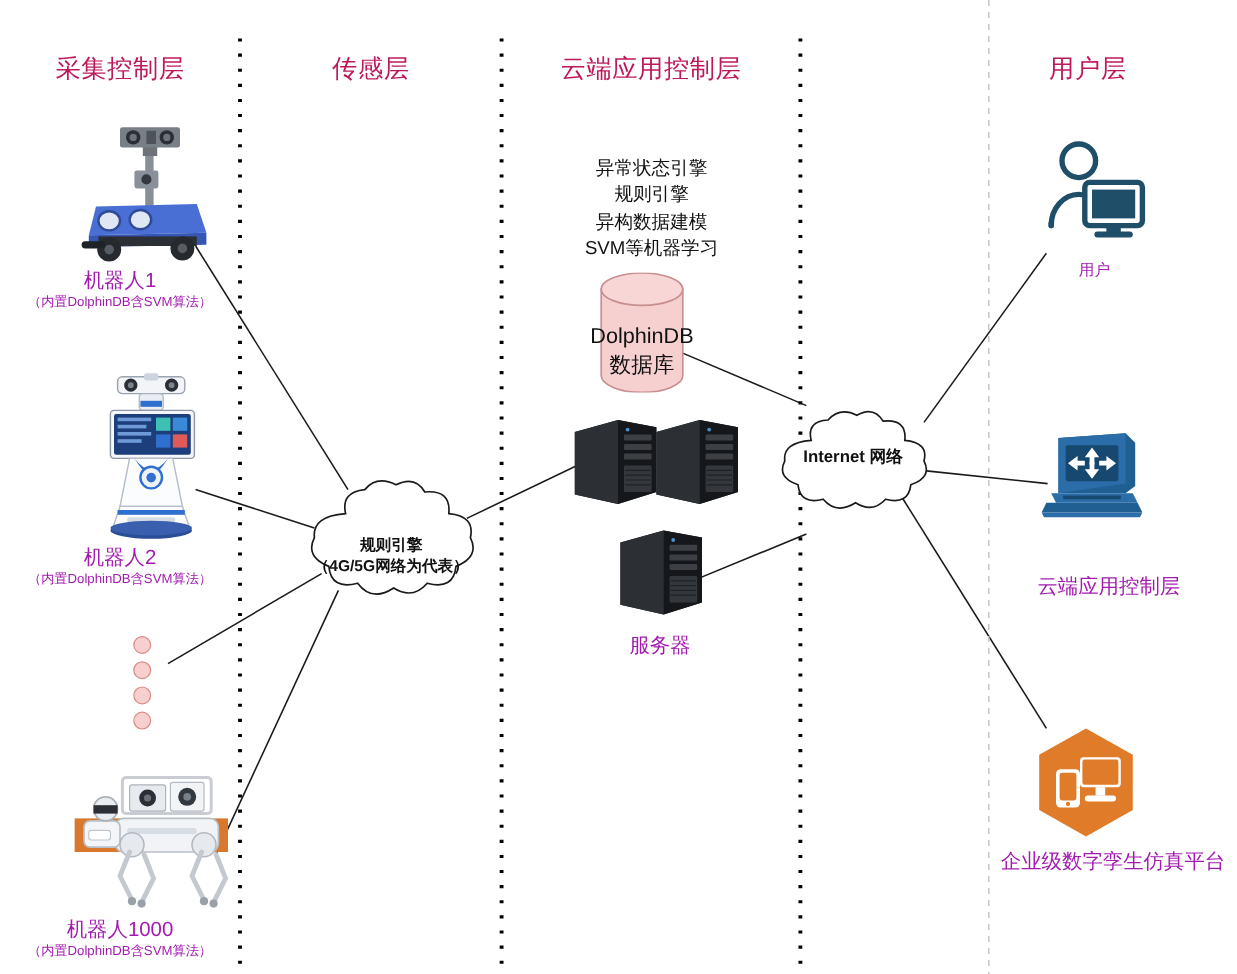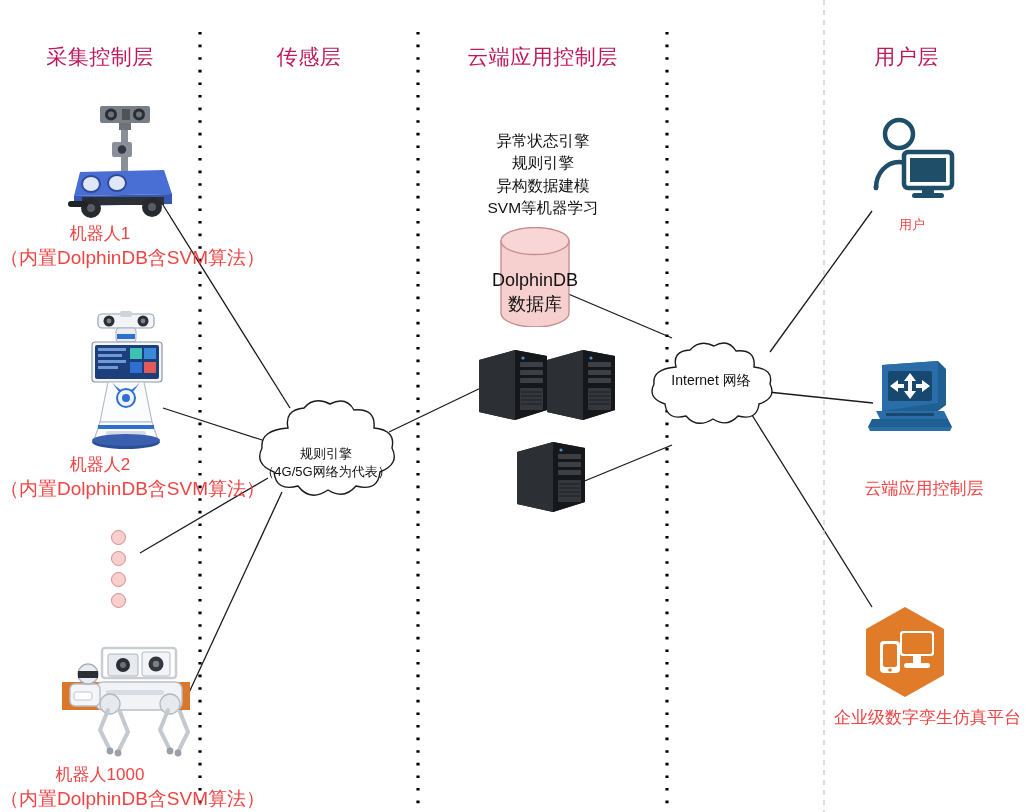--- a/index.html
+++ b/index.html
@@ -39,43 +39,44 @@
     color: #be185d;
     white-space: nowrap;
     text-align: center;
     letter-spacing: 0.5px;
   }
   .caption {
     position: absolute;
     z-index: 4;
     text-align: center;
     white-space: nowrap;
-    color: #ef4444;
+    color: #a21caf;
     line-height: 1.38;
   }
   .cap-main { font-size: 17px; }
-  .cap-sub  { font-size: 19px; }
+  .cap-sub  { font-size: 11px; }
   .cap-small { font-size: 13px; }
   .engine-list {
     position: absolute;
     z-index: 4;
     text-align: center;
     font-size: 15.5px;
     line-height: 1.45;
     color: #111111;
     white-space: nowrap;
   }
   .cloudtext {
     position: absolute;
     z-index: 4;
     text-align: center;
     font-size: 13px;
     color: #111111;
     line-height: 1.4;
     white-space: nowrap;
+    font-weight: bold;
   }
   .cyl-text {
     position: absolute;
     z-index: 4;
     text-align: center;
     font-size: 18px;
     color: #111111;
     line-height: 1.35;
     white-space: nowrap;
   }
@@ -322,20 +323,21 @@
       <rect x="45" y="40" width="23" height="22" rx="1" fill="#34383d"></rect>
       <g stroke="#1d2024" stroke-width="1">
         <line x1="46" y1="44" x2="67" y2="44"></line>
         <line x1="46" y1="48" x2="67" y2="48"></line>
         <line x1="46" y1="52" x2="67" y2="52"></line>
         <line x1="46" y1="56" x2="67" y2="56"></line>
       </g>
       <circle cx="48" cy="10" r="1.6" fill="#4a90c8"></circle>
     </svg>
   </div>
+  <div class="caption cap-main" style="left:470px; top:526px; width:160px;">服务器</div>
 
   <div class="node" style="left:644px; top:341px;">
     <svg width="134" height="90" viewBox="0 0 134 90">
       <path d="M32 26 Q28 10 46 9 Q56 -2 70 5 Q84 -3 92 10 Q112 8 110 26
                Q130 28 126 43 Q133 57 115 63 Q113 80 94 75 Q83 87 69 78
                Q53 88 42 75 Q23 80 21 63 Q3 57 10 43 Q8 28 32 26 Z" fill="#ffffff" stroke="#1a1a1a" stroke-width="1.4"></path>
     </svg>
   </div>
   <div class="cloudtext" style="left:641px; top:371px; width:140px; font-size:14px;">Internet 网络</div>
 

